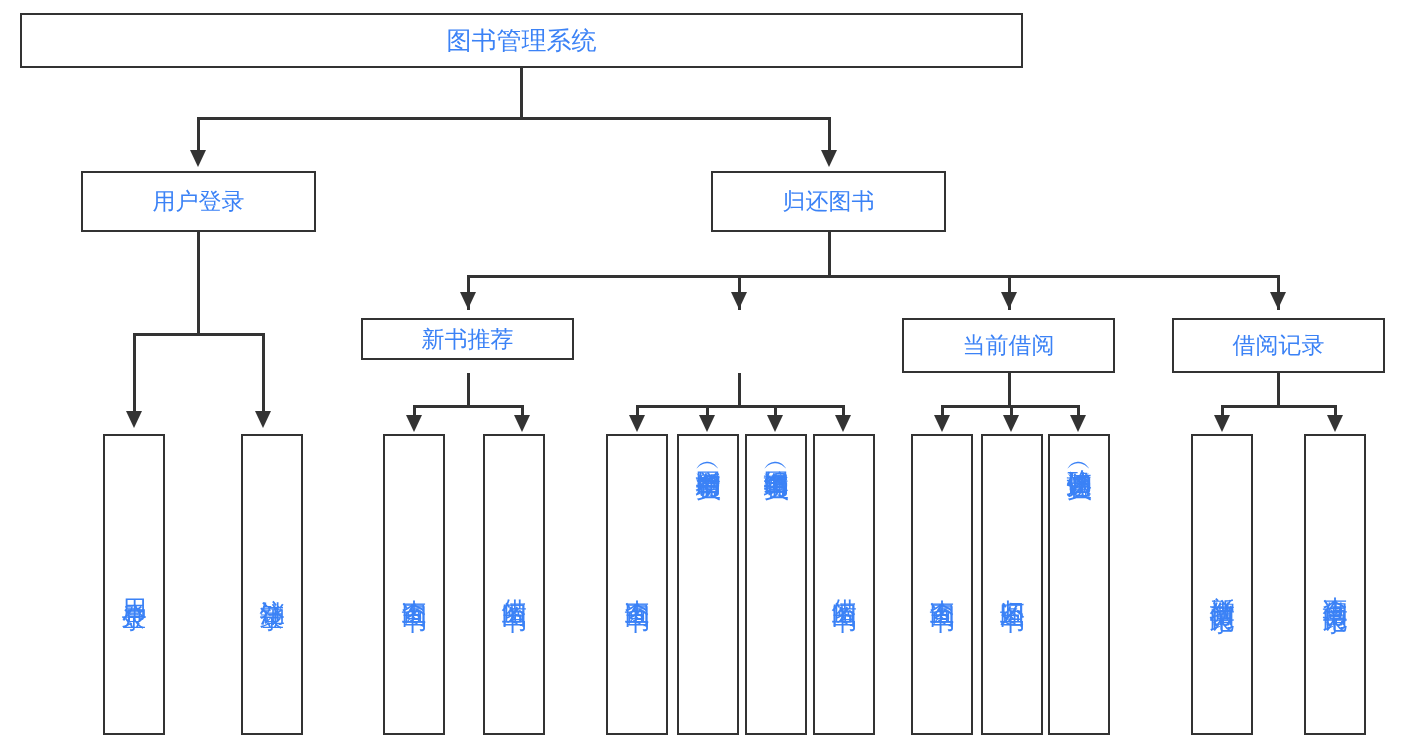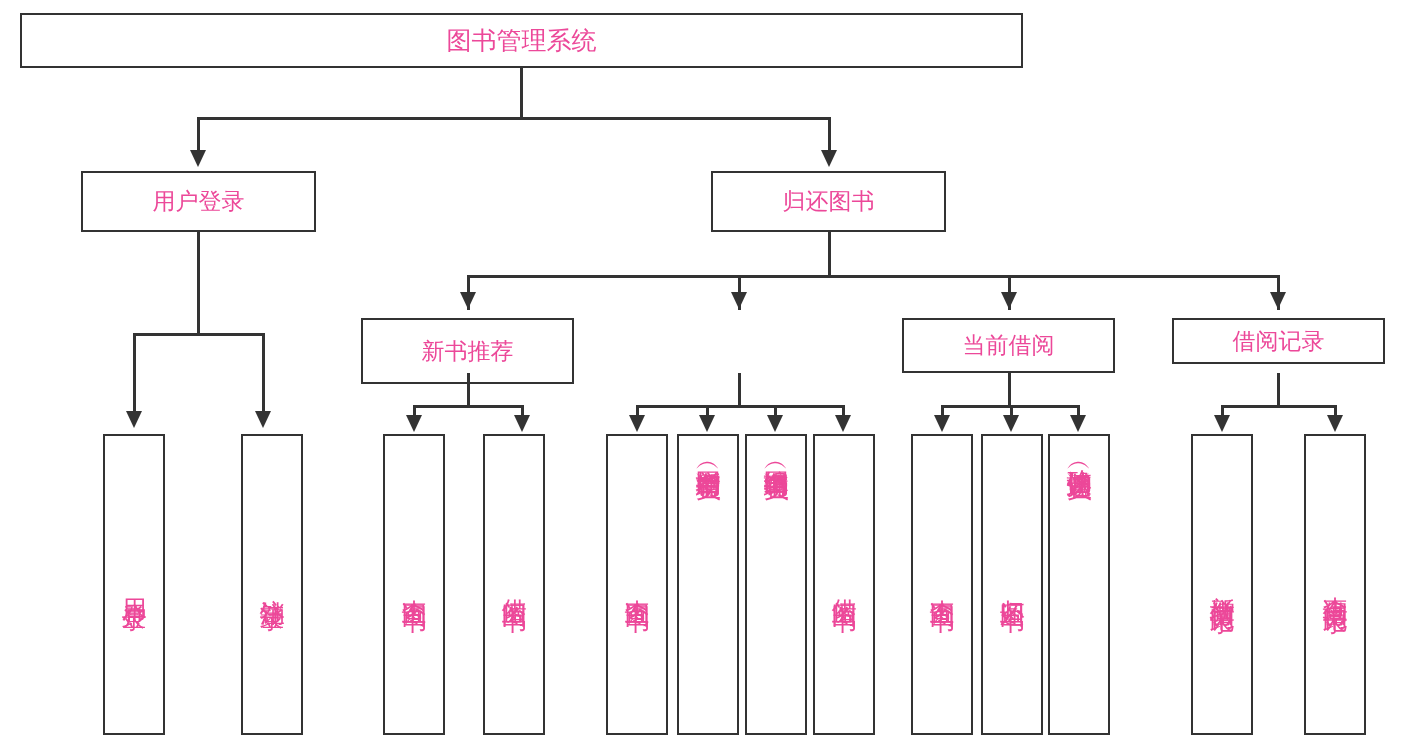--- a/index.html
+++ b/index.html
@@ -20,21 +20,21 @@
   }
   
   .node {
     position: absolute;
     box-sizing: border-box;
     border: 2.5px solid #333333;
     background: #ffffff;
     display: flex;
     align-items: center;
     justify-content: center;
-    color: #ec4899;
+    color: #3b82f6;
     line-height: 1.25;
   }
   .node.level-0 {
     font-size: 25px;
   }
   .node.level-1 {
     font-size: 23px;
   }
   .node.level-2 {
     font-size: 23px;
@@ -125,27 +125,27 @@
   <div class="conn hline" style="left:467px; top:275px; width:812px; height:2.5px;"></div>
   <div class="conn vline" style="left:467px; top:275px; width:2.5px; height:35px;"></div>
   <div class="arrow" style="left:460px; top:292px;"></div>
   <div class="conn vline" style="left:738px; top:275px; width:2.5px; height:35px;"></div>
   <div class="arrow" style="left:731px; top:292px;"></div>
   <div class="conn vline" style="left:1008px; top:275px; width:2.5px; height:35px;"></div>
   <div class="arrow" style="left:1001px; top:292px;"></div>
   <div class="conn vline" style="left:1277px; top:275px; width:2.5px; height:35px;"></div>
   <div class="arrow" style="left:1270px; top:292px;"></div>
 
-  <div class="node level-2" style="left:361px; top:318px; width:213px; height:66px;">
+  <div class="node level-2" style="left:361px; top:318px; width:213px; height:42px;">
     <span>新书推荐</span>
   </div>
   <div class="node level-2" style="left:902px; top:318px; width:213px; height:55px;">
     <span>当前借阅</span>
   </div>
-  <div class="node level-2" style="left:1172px; top:318px; width:213px; height:46px;">
+  <div class="node level-2" style="left:1172px; top:318px; width:213px; height:55px;">
     <span>借阅记录</span>
   </div>
 
   <div class="conn vline" style="left:467px; top:373px; width:2.5px; height:34px;"></div>
   <div class="conn hline" style="left:413px; top:405px; width:111px; height:2.5px;"></div>
   <div class="conn vline" style="left:413px; top:405px; width:2.5px; height:14px;"></div>
   <div class="arrow" style="left:406px; top:415px;"></div>
   <div class="conn vline" style="left:521px; top:405px; width:2.5px; height:14px;"></div>
   <div class="arrow" style="left:514px; top:415px;"></div>
 

